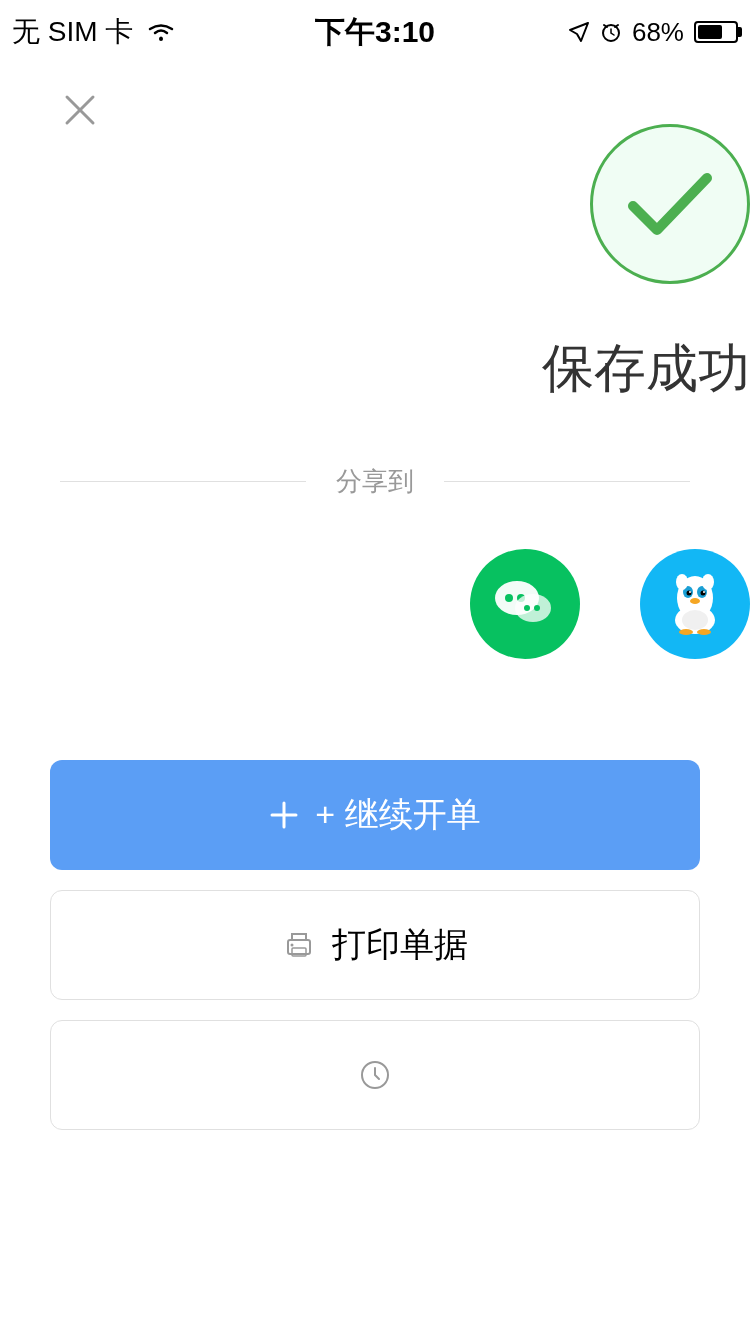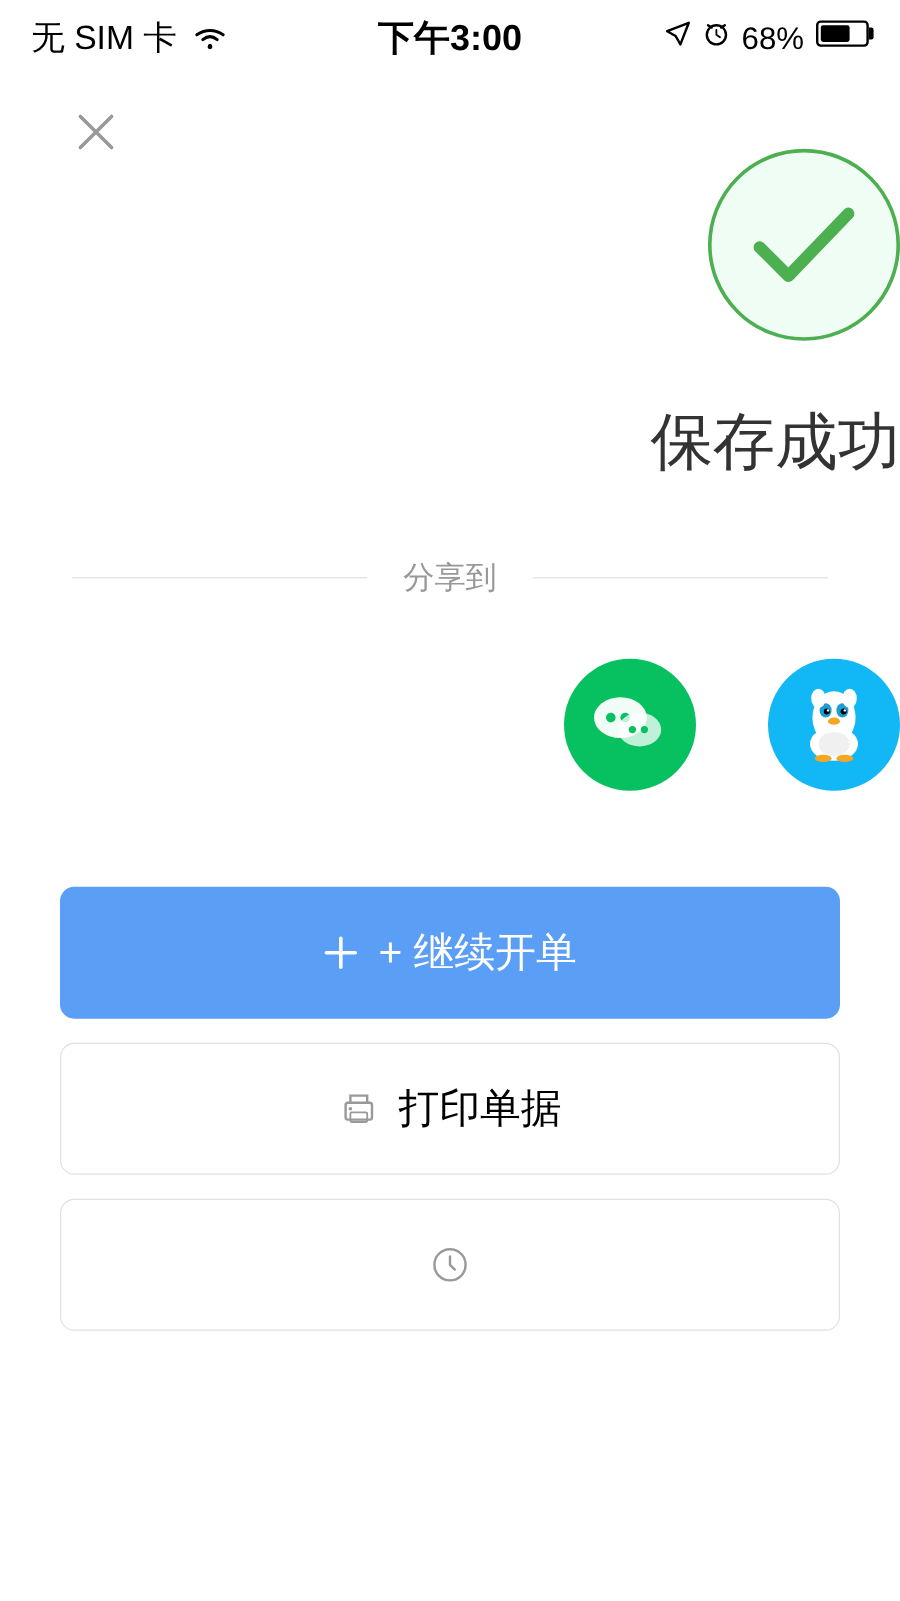--- a/index.html
+++ b/index.html
@@ -18,21 +18,21 @@
       position: relative;
     }
 
     
     .status-bar {
       width: 100%;
       height: 64px;
       display: flex;
       align-items: center;
       justify-content: space-between;
-      padding: 0 26px;
+      padding: 0 12px;
       background: #ffffff;
     }
 
     .status-left {
       display: flex;
       align-items: center;
       gap: 12px;
       font-size: 28px;
       font-weight: 500;
       color: #000;
@@ -42,21 +42,21 @@
       font-size: 30px;
       font-weight: 600;
       color: #000;
       position: absolute;
       left: 50%;
       transform: translateX(-50%);
     }
 
     .status-right {
       display: flex;
-      align-items: flex-start;
+      align-items: center;
       gap: 10px;
       font-size: 26px;
       color: #000;
     }
 
     .wifi-icon {
       width: 32px;
       height: 24px;
     }
 
@@ -195,20 +195,21 @@
       width: 100%;
       height: 110px;
       background: #5B9EF5;
       border: none;
       border-radius: 12px;
       display: flex;
       align-items: center;
       justify-content: center;
       gap: 16px;
       cursor: pointer;
+      margin-top: 21px;
     }
 
     .btn-primary-text {
       font-size: 34px;
       color: #ffffff;
       font-weight: 400;
     }
 
     .btn-secondary {
       width: 100%;
@@ -235,21 +236,21 @@
 <div class="status-bar">
   <div class="status-left">
     <span>无 SIM 卡</span>
     <svg class="wifi-icon" viewBox="0 0 32 24" fill="none">
       <path d="M16 18 C16 18 16 18 16 18" stroke="#000" stroke-width="3" stroke-linecap="round"></path>
       <path d="M10 13 Q16 8 22 13" stroke="#000" stroke-width="2.5" fill="none" stroke-linecap="round"></path>
       <path d="M5 9 Q16 2 27 9" stroke="#000" stroke-width="2.5" fill="none" stroke-linecap="round"></path>
       <circle cx="16" cy="19" r="2" fill="#000"></circle>
     </svg>
   </div>
-  <div class="status-center">下午3:00</div>
+  <div class="status-center">下午3:10</div>
   <div class="status-right">
     <svg width="22" height="22" viewBox="0 0 22 22" fill="none">
       <path d="M20 2L2 9l7 4 4 7z" stroke="#000" stroke-width="2" fill="none" stroke-linejoin="round"></path>
     </svg>
     <svg width="22" height="22" viewBox="0 0 22 22" fill="none">
       <circle cx="11" cy="12" r="8" stroke="#000" stroke-width="2" fill="none"></circle>
       <path d="M11 8v4l3 2" stroke="#000" stroke-width="1.5" stroke-linecap="round"></path>
       <path d="M4 4l3 2" stroke="#000" stroke-width="2" stroke-linecap="round"></path>
       <path d="M18 4l-3 2" stroke="#000" stroke-width="2" stroke-linecap="round"></path>
     </svg>

